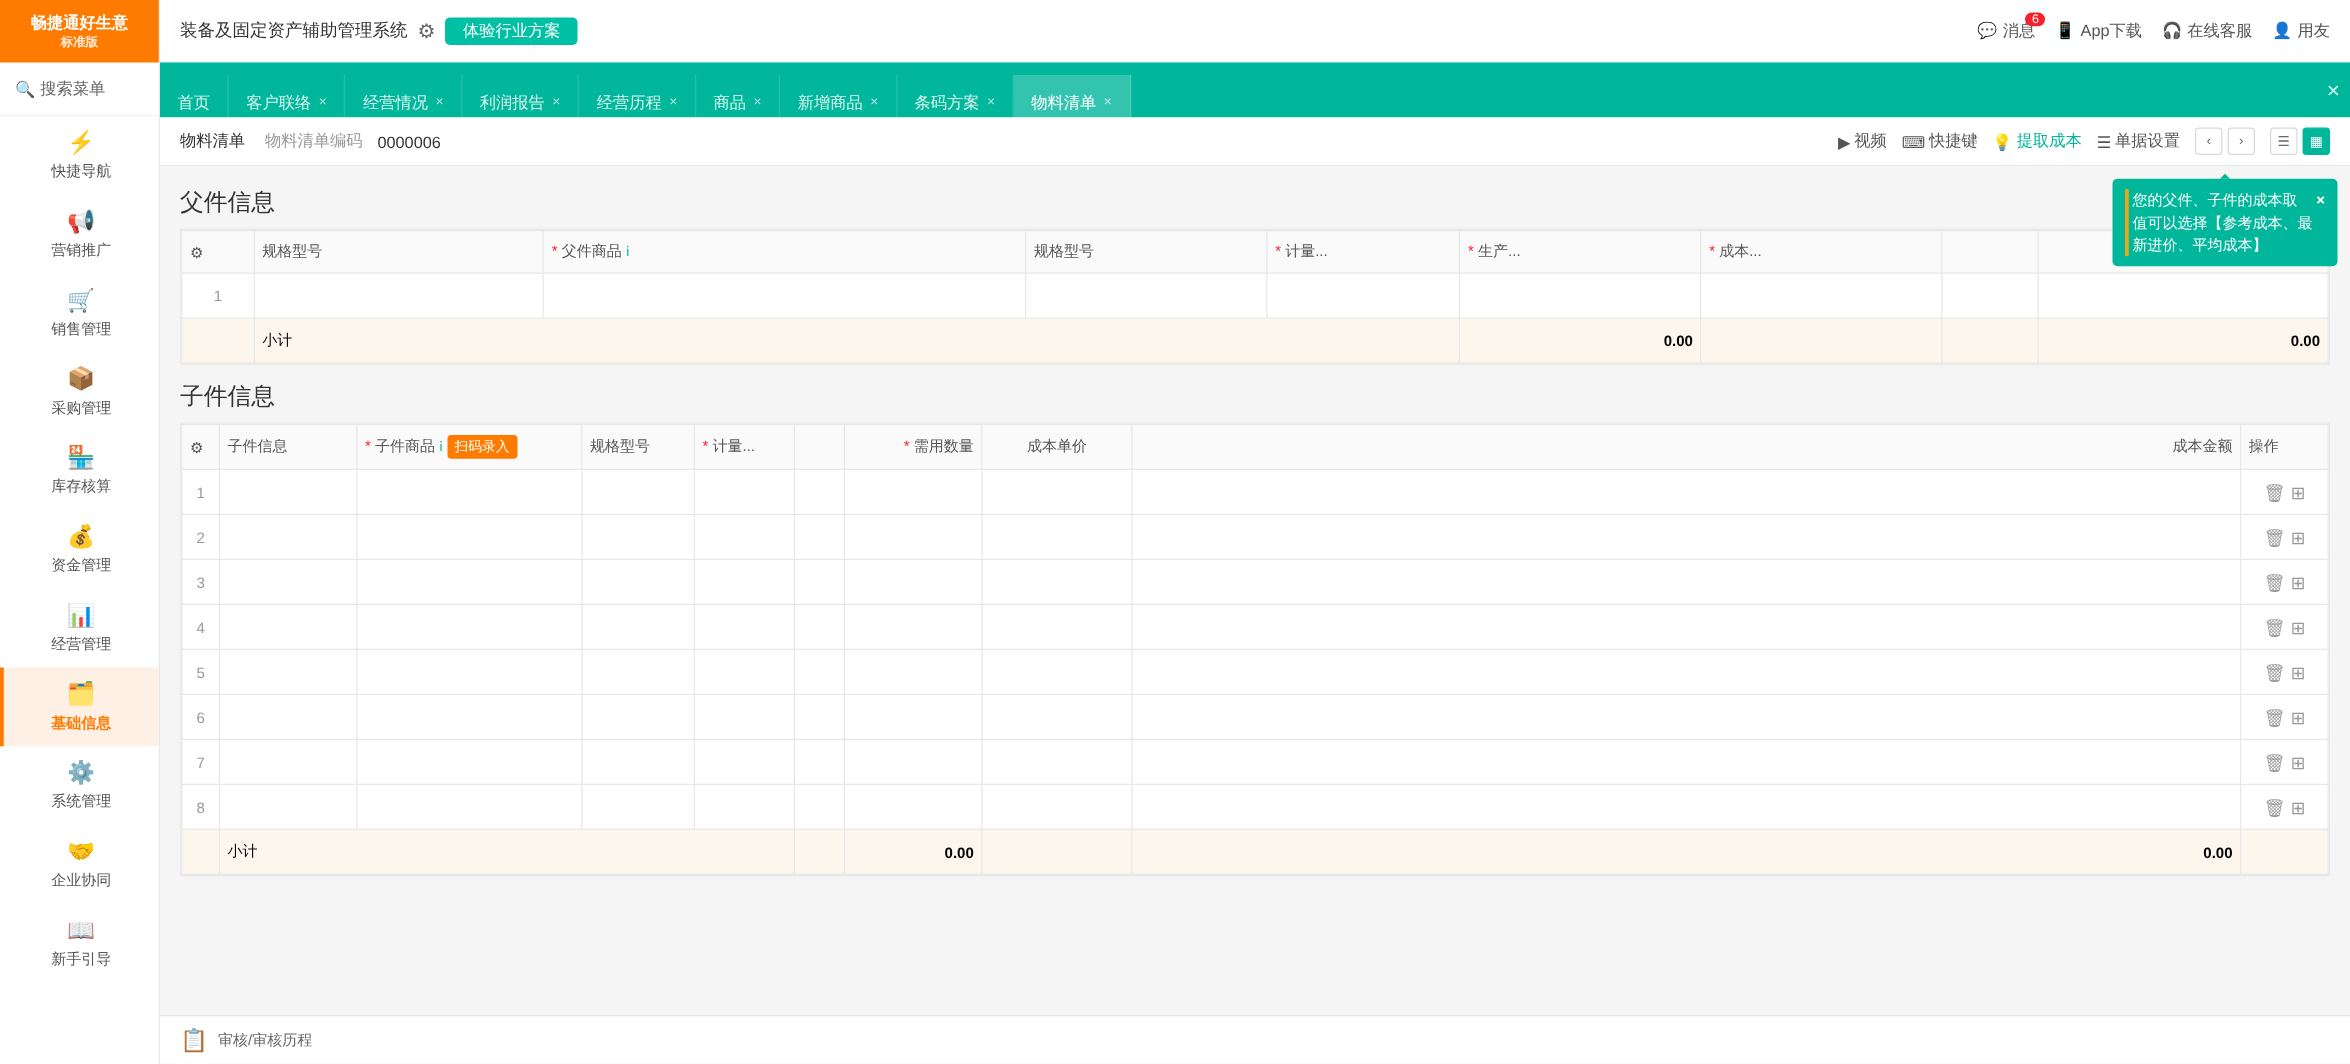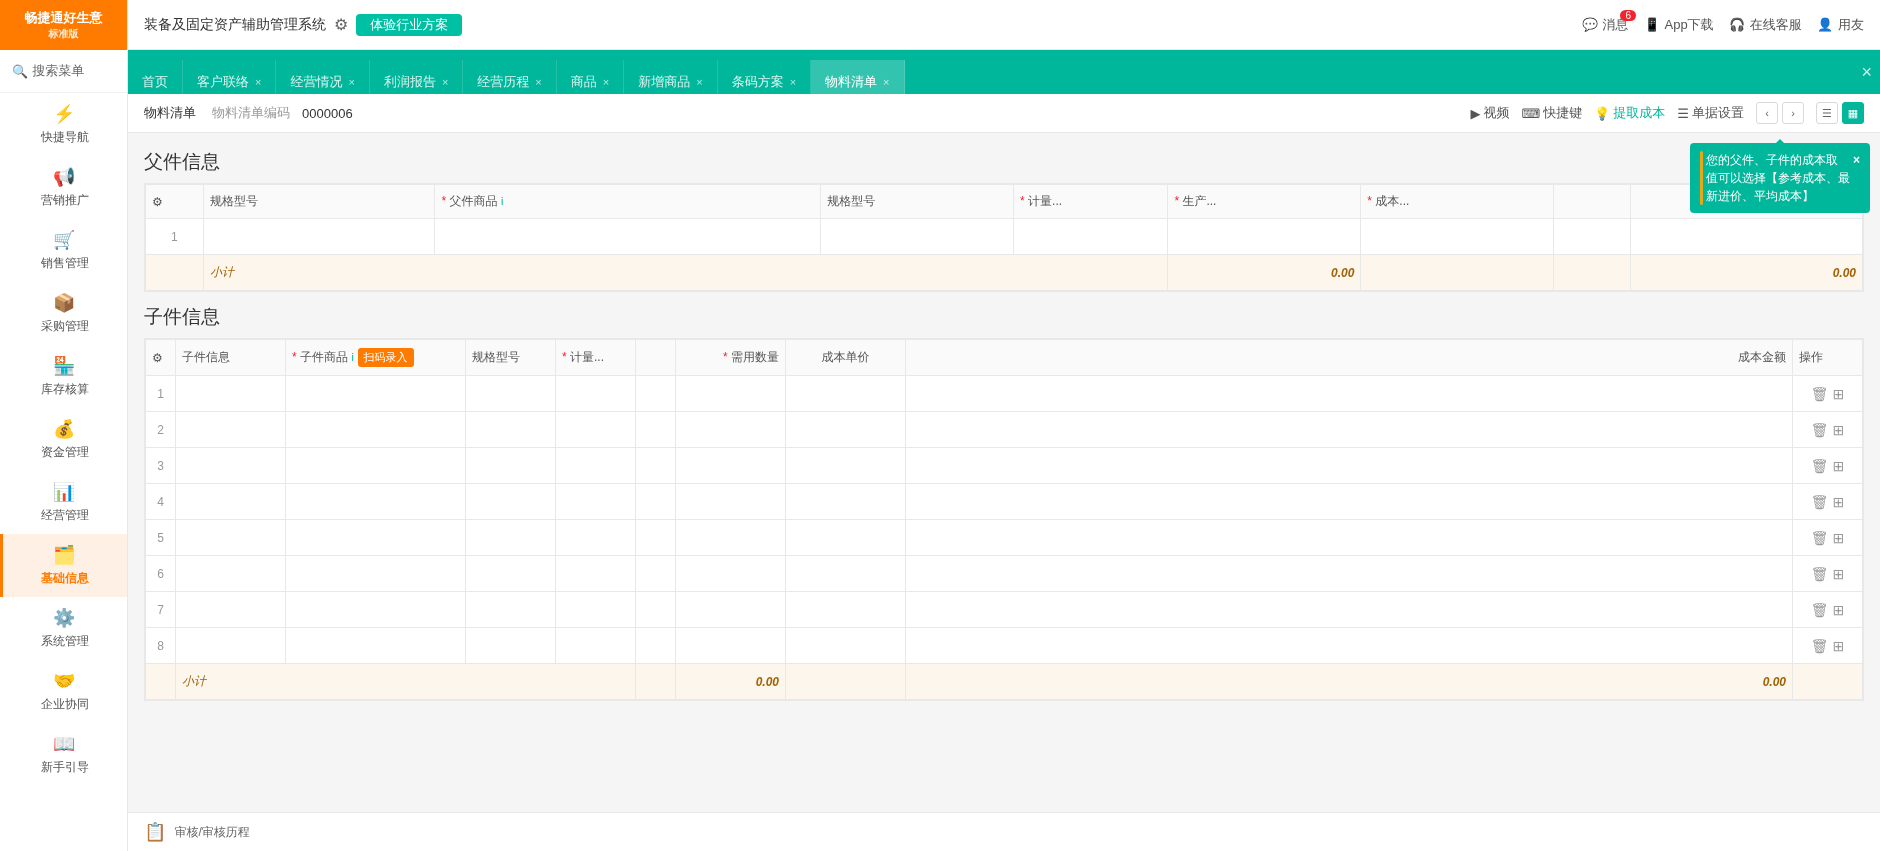--- a/index.html
+++ b/index.html
@@ -275,23 +275,22 @@
       color: #555;
       white-space: nowrap;
     }
     .data-table td {
       border: 1px solid #e8e8e8;
       padding: 6px;
       height: 36px;
     }
     .data-table .subtotal-row td {
       background: #fdf6ec;
-      color: #a16207;
+      color: #000000;
       font-weight: 500;
-      font-style: italic;
     }
     .row-num {
       text-align: center;
       color: #999;
       width: 30px;
     }
     .required-star { color: #f5222d; }
     .col-settings { text-align: center; color: #999; width: 30px; }
     .right-align { text-align: right; }
 

